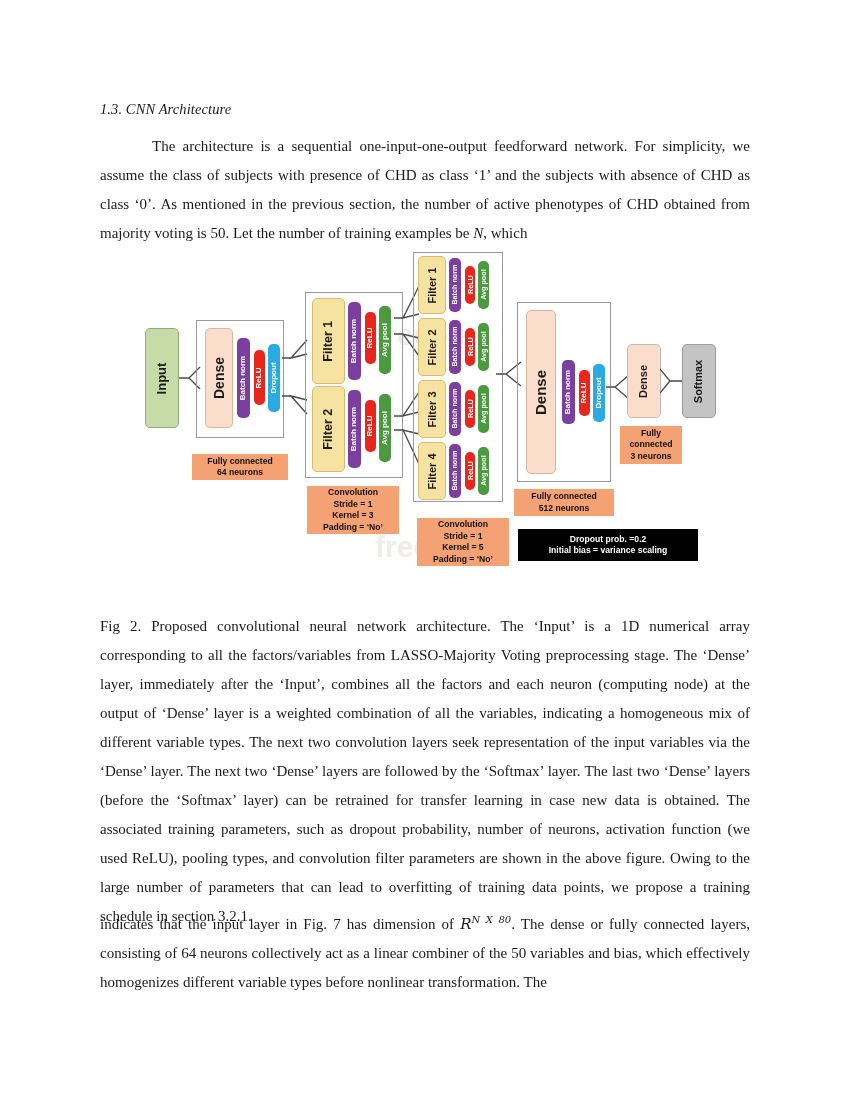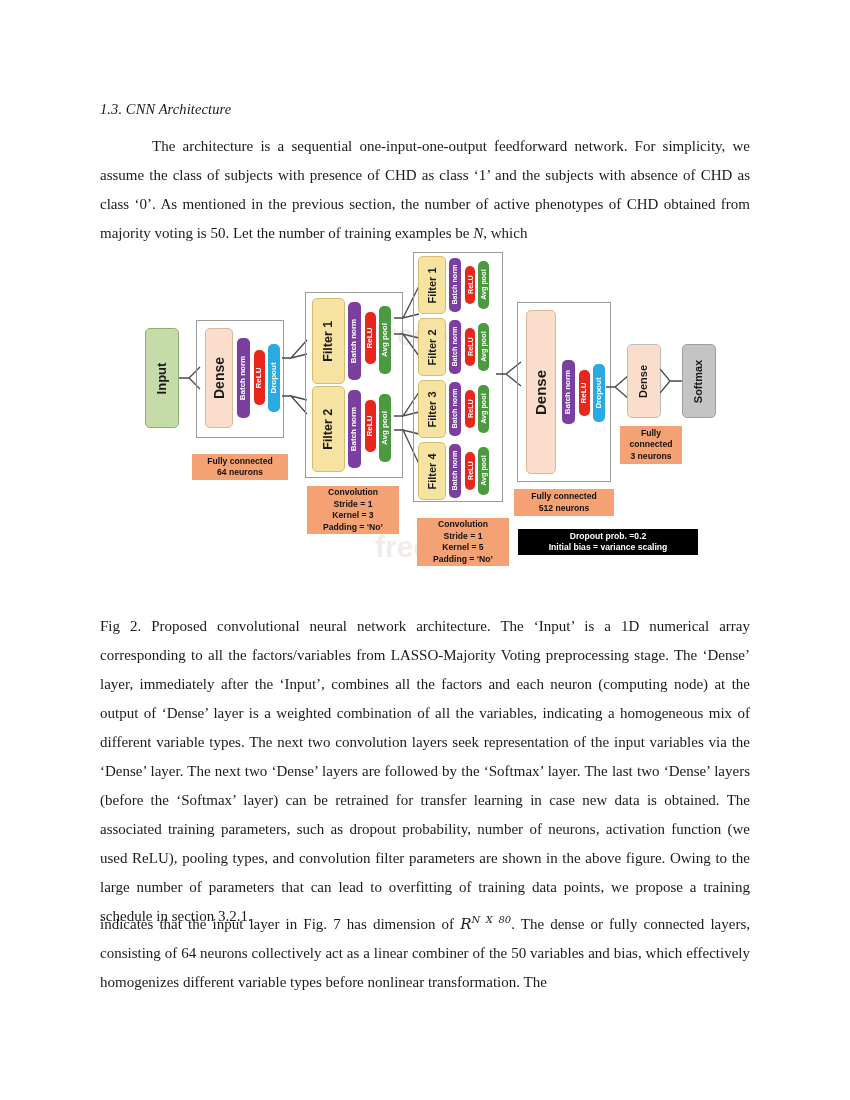--- a/index.html
+++ b/index.html
@@ -232,21 +232,21 @@
     <div class="vblock" style="left:479px;top:130px;width:11px;height:46px;background:#E8261C;">
       <span style="font-size:8px;color:#fff;">ReLU</span>
     </div>
     <div class="vblock" style="left:493px;top:124px;width:12px;height:58px;background:#29ABE2;">
       <span style="font-size:8px;color:#fff;">Dropout</span>
     </div>
 
     <div class="note" style="left:414px;top:249px;width:100px;height:27px;white-space:pre-line;">Fully connected
 512 neurons</div>
 
-    <div class="note dark" style="left:418px;top:289px;width:180px;height:26px;white-space:pre-line;">Dropout prob. =0.2
+    <div class="note dark" style="left:418px;top:289px;width:180px;height:32px;white-space:pre-line;">Dropout prob. =0.2
 Initial bias = variance scaling</div>
 
     <svg class="arrow" style="left:506px;top:132px;width:24px;height:30px;" viewBox="0 0 24 30">
       <polyline points="0,15 9,15 23,3 9,15 23,27" fill="none" stroke="#4a4a4a" stroke-width="1.3"></polyline>
     </svg>
 
     <div class="vblock" style="left:527px;top:104px;width:34px;height:74px;background:#FADECB;border:1.2px solid #BDBDBD;">
       <span style="font-size:11px;">Dense</span>
     </div>
 

